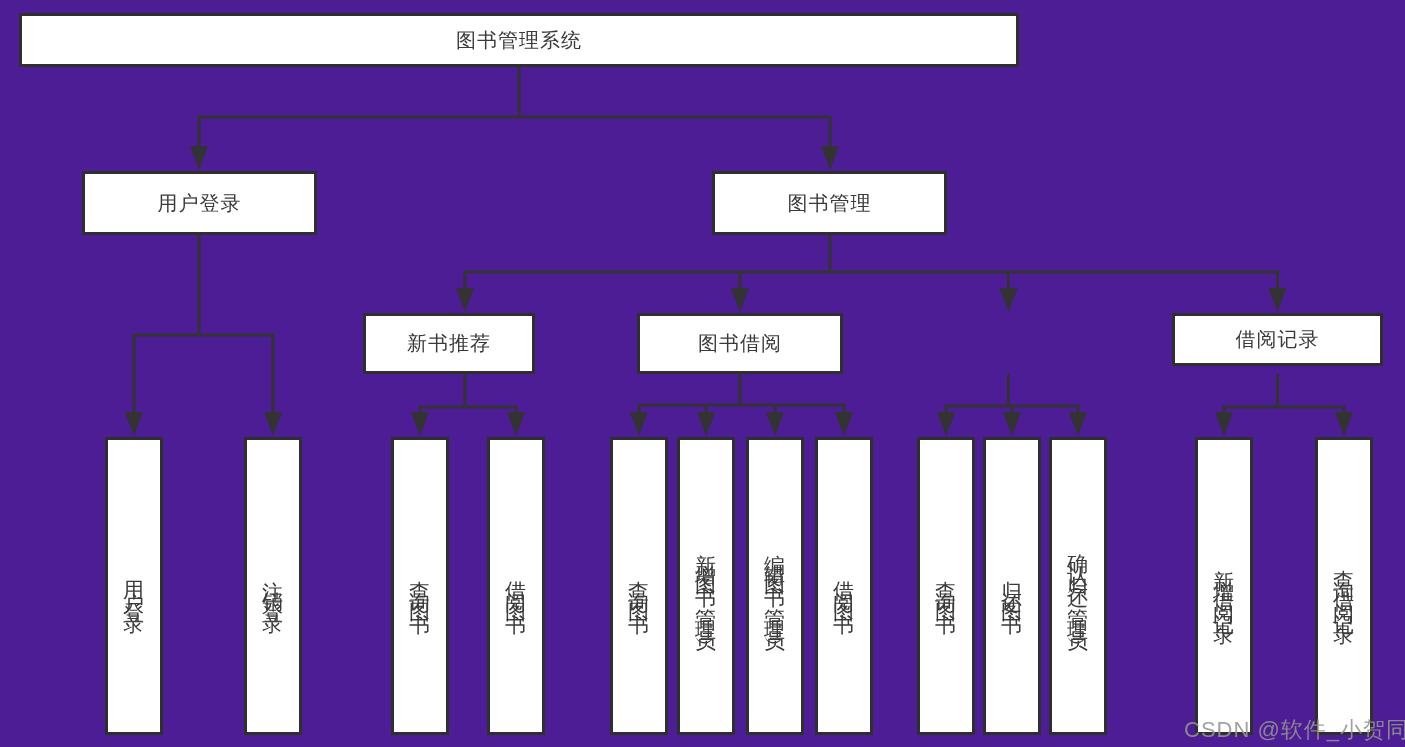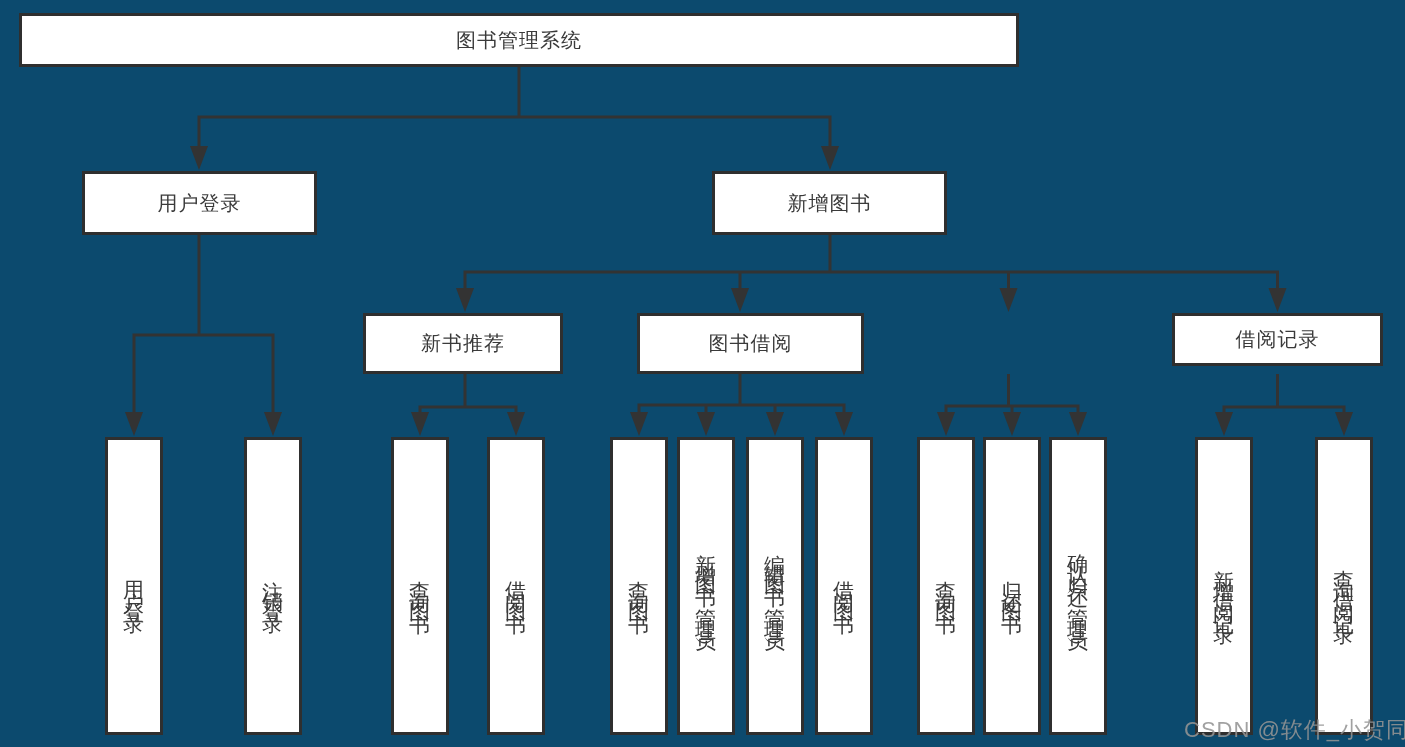--- a/index.html
+++ b/index.html
@@ -1,19 +1,19 @@
 <!DOCTYPE html>
 <html><head>
 <meta charset="utf-8">
 <style>
   html,body{margin:0;padding:0;background:#ffffff;}
   .stage{
     position:relative;
     width:1405px;height:747px;
-    background:#0c4a6e;
+    background:#4c1d95;
     font-family:"Liberation Sans","DejaVu Sans",sans-serif;
     color:#3a3a3a;
     overflow:hidden;
   }
   .connectors{position:absolute;left:0;top:0;}
   .box{
     position:absolute;
     box-sizing:border-box;
     border:3px solid #2f2f2f;
     background:#ffffff;
@@ -90,27 +90,27 @@
   </svg>
 
   <div class="box" style="left:19px;top:13px;width:1000px;height:54px">
     <span class="hlabel">图书管理系统</span>
   </div>
 
   <div class="box" style="left:82px;top:171px;width:235px;height:64px">
     <span class="hlabel">用户登录</span>
   </div>
   <div class="box" style="left:712px;top:171px;width:235px;height:64px">
-    <span class="hlabel">新增图书</span>
+    <span class="hlabel">图书管理</span>
   </div>
 
-  <div class="box" style="left:363px;top:313px;width:200px;height:61px">
+  <div class="box" style="left:363px;top:313px;width:172px;height:61px">
     <span class="hlabel">新书推荐</span>
   </div>
-  <div class="box" style="left:637px;top:313px;width:227px;height:61px">
+  <div class="box" style="left:637px;top:313px;width:206px;height:61px">
     <span class="hlabel">图书借阅</span>
   </div>
   <div class="box" style="left:1172px;top:313px;width:211px;height:53px">
     <span class="hlabel">借阅记录</span>
   </div>
 
   <div class="box" style="left:105px;top:437px;width:58px;height:298px">
     <span class="vlabel">用户登录</span>
   </div>
   <div class="box" style="left:244px;top:437px;width:58px;height:298px">

